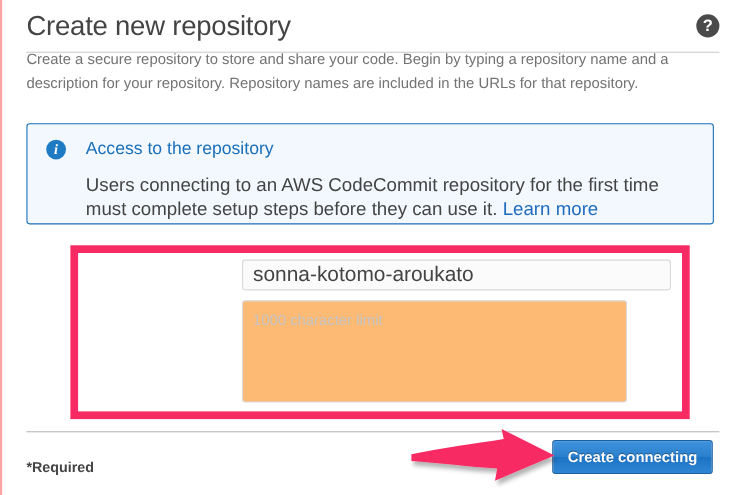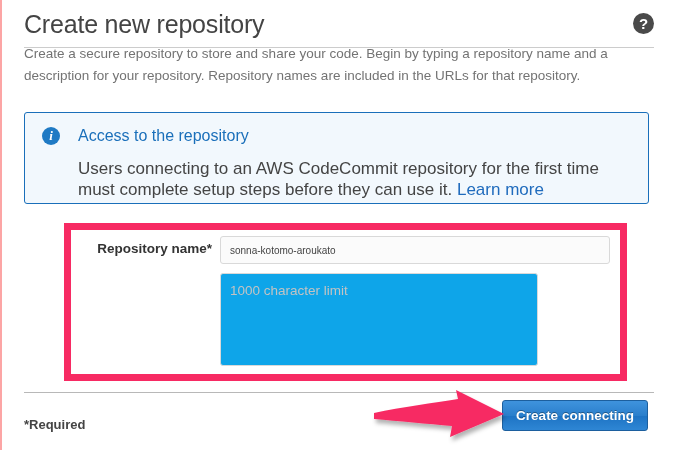--- a/index.html
+++ b/index.html
@@ -174,39 +174,39 @@
   }
   .text-input {
     position: absolute;
     left: 138px;
     top: 0;
     width: 390px;
     height: 28px;
     box-sizing: border-box;
     padding: 0 9px;
     font-family: "Liberation Sans", sans-serif;
-    font-size: 10px;
+    font-size: 19px;
     color: #444444;
     background: #fbfbfb;
     border: 1px solid #d9d9d9;
     border-radius: 3px;
     outline: none;
   }
   .text-area {
     position: absolute;
     left: 138px;
     top: 0;
-    width: 318px;
+    width: 350px;
     height: 93px;
     box-sizing: border-box;
     padding: 7px 9px;
     font-family: "Liberation Sans", sans-serif;
     font-size: 13.5px;
     color: #444444;
-    background: #0ea5e9;
+    background: #fdba74;
     border: 1px solid #d9d9d9;
     border-radius: 3px;
     outline: none;
     resize: none;
     line-height: 19px;
   }
   .text-input::placeholder,
   .text-area::placeholder {
     color: #c3c3c3;
   }
@@ -275,21 +275,20 @@
 
   <div class="infobox">
     <div class="info-icon">i</div>
     <div class="info-title">Access to the repository</div>
     <div class="info-body">
       <span>Users connecting to an AWS CodeCommit repository for the first time must complete setup steps before they can use it. </span><a class="info-link">Learn more</a>
     </div>
   </div>
 
   <div class="form-row-name">
-    <div class="field-label">Repository name*</div>
     <input class="text-input" type="text" value="sonna-kotomo-aroukato" style="">
   </div>
 
   <div class="form-row-desc">
     <textarea class="text-area" placeholder="1000 character limit" style=""></textarea>
   </div>
 
   <div class="highlight-box"></div>
 
   <div class="footer-rule"></div>

